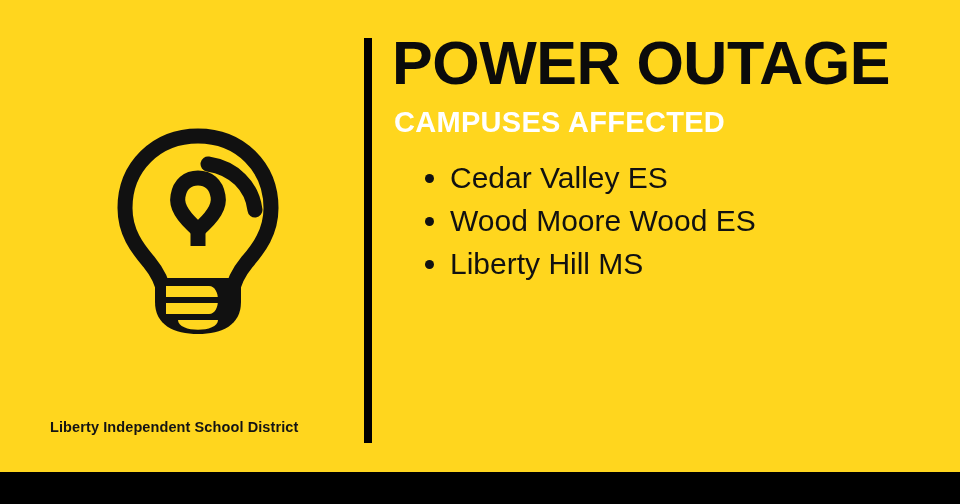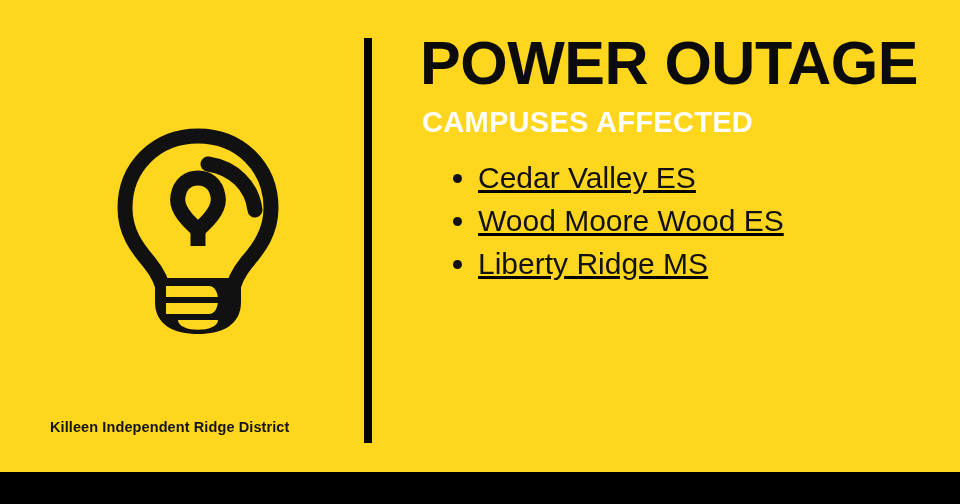--- a/index.html
+++ b/index.html
@@ -56,21 +56,21 @@
     position: absolute;
     left: 364px;
     top: 38px;
     width: 8px;
     height: 405px;
     background: #000000;
   }
   
   #content {
     position: absolute;
-    left: 420px;
+    left: 392px;
     top: 32px;
     width: 540px;
   }
   #headline {
     margin: 0;
     font-family: "Liberation Sans", sans-serif;
     font-size: 61px;
     font-weight: bold;
     line-height: 62px;
     letter-spacing: -0.5px;
@@ -84,21 +84,20 @@
     font-weight: bold;
     line-height: 32px;
     letter-spacing: 0.3px;
     color: #FFFFFF;
     white-space: nowrap;
   }
   #campus-list {
     list-style: none;
     margin: 18px 0 12px 0;
     padding: 0;
-    text-decoration: underline;
   }
   #campus-list li {
     position: relative;
     padding-left: 58px;
     font-family: "Liberation Sans", sans-serif;
     font-size: 30px;
     font-weight: normal;
     line-height: 43px;
     color: #111111;
     white-space: nowrap;
@@ -182,24 +181,24 @@
         <li>
           <span class="bullet-dot"></span>
           <span>Cedar Valley ES</span>
         </li>
         <li>
           <span class="bullet-dot"></span>
           <span>Wood Moore Wood ES</span>
         </li>
         <li>
           <span class="bullet-dot"></span>
-          <span>Liberty Ridge MS</span>
+          <span>Liberty Hill MS</span>
         </li>
       </ul>
     </div>
 
-    <div id="footer-credit">Killeen Independent Ridge District</div>
+    <div id="footer-credit">Liberty Independent School District</div>
 
   </div>
 
   <div id="bottom-bar"></div>
 
 </div>
 
 </body></html>

